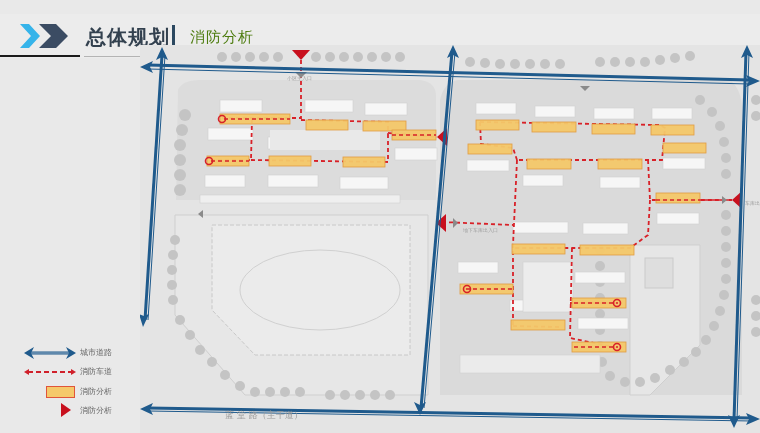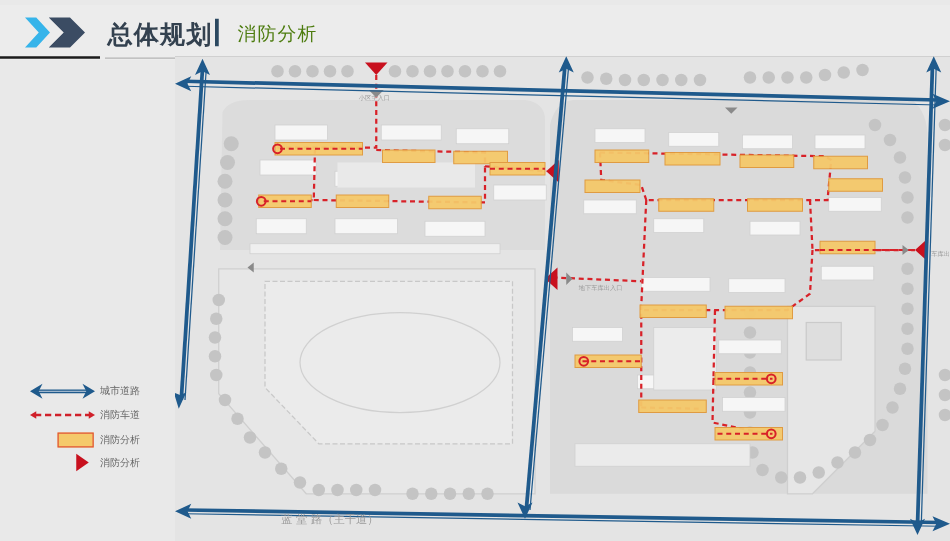--- a/index.html
+++ b/index.html
@@ -1,25 +1,25 @@
 <!DOCTYPE html>
 <html><head>
 <meta charset="utf-8">
 <style>
   html, body { margin:0; padding:0; }
   body { width:760px; height:433px; background:#e9e9e9; position:relative; overflow:hidden; font-family:"DejaVu Sans", sans-serif; }
-  .header { position:absolute; left:0; top:4px; width:760px; height:44px; background:#ececec; }
+  .header { position:absolute; left:0; top:14px; width:760px; height:44px; background:#ececec; }
   .chev { position:absolute; top:9px; }
   .title { position:absolute; left:86px; top:10px; font-size:20px; font-weight:bold; color:#33414f; letter-spacing:1px; }
   .sep { position:absolute; left:172px; top:11px; width:3px; height:22px; background:#2b4860; }
   .subtitle { position:absolute; left:190px; top:14px; font-size:15px; color:#4d7c0f; letter-spacing:1px; }
   .uline-dark { position:absolute; left:0; top:41px; width:80px; height:2px; background:#1b1b1b; }
   .uline-light { position:absolute; left:84px; top:42px; width:676px; height:1px; background:#b4b4b4; }
   .legend { position:absolute; left:22px; top:304px; width:120px; }
-  .lg-row { position:absolute; left:0; height:18px; width:120px; }
+  .lg-row { position:absolute; left:0; height:18px; width:120px;margin-top:40px; }
   .lg-label { position:absolute; left:58px; top:3px; font-size:8px; color:#666; white-space:nowrap; }
   .map { position:absolute; left:140px; top:45px; width:620px; height:388px; background:#a3a3a3;text-align:center; }
   svg text { font-family:"DejaVu Sans", sans-serif; }
 </style>
 </head>
 <body>
 
 <div class="header">
   <svg class="chev" width="80" height="26" viewBox="0 0 80 26" style="left:20px">
     <polygon points="0,1 9,1 20,13 9,25 0,25 11,13" fill="#36b4ea"></polygon>

